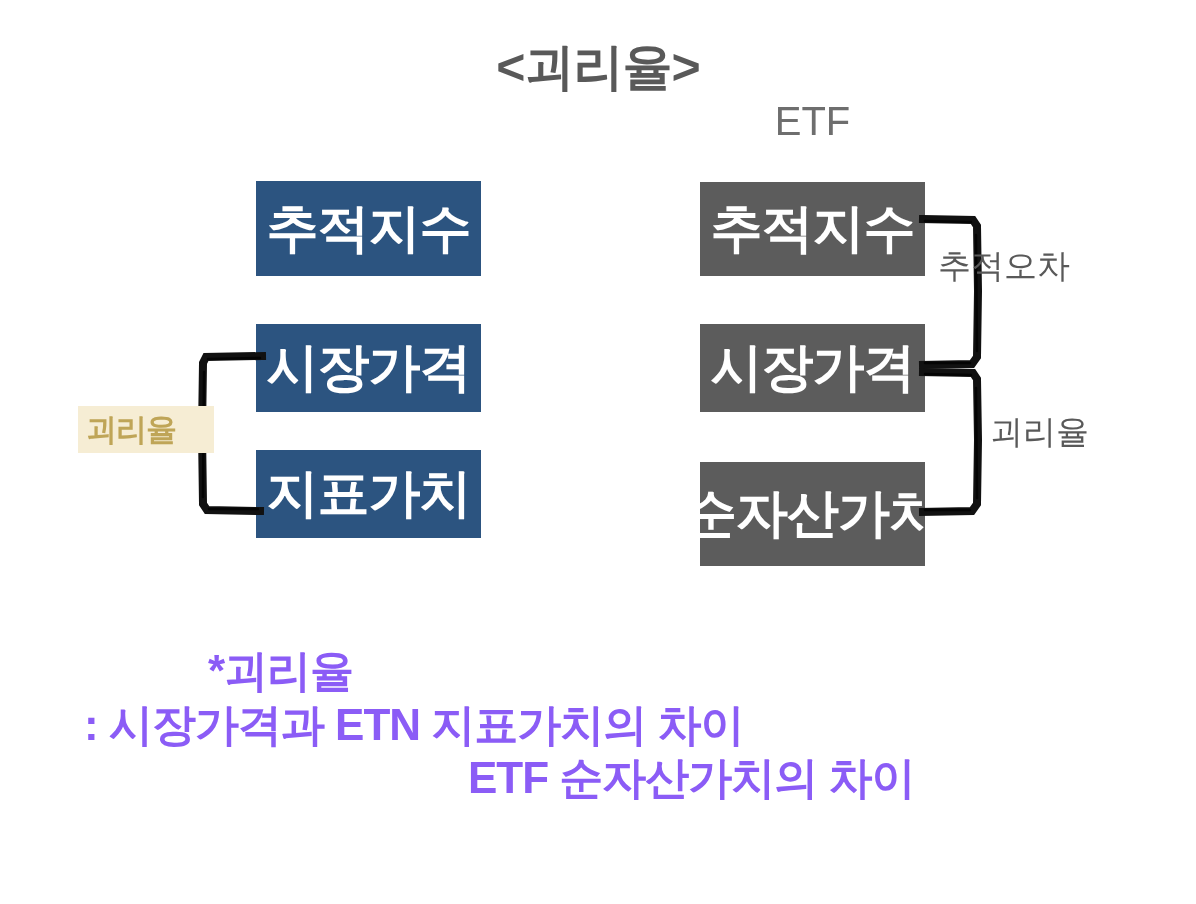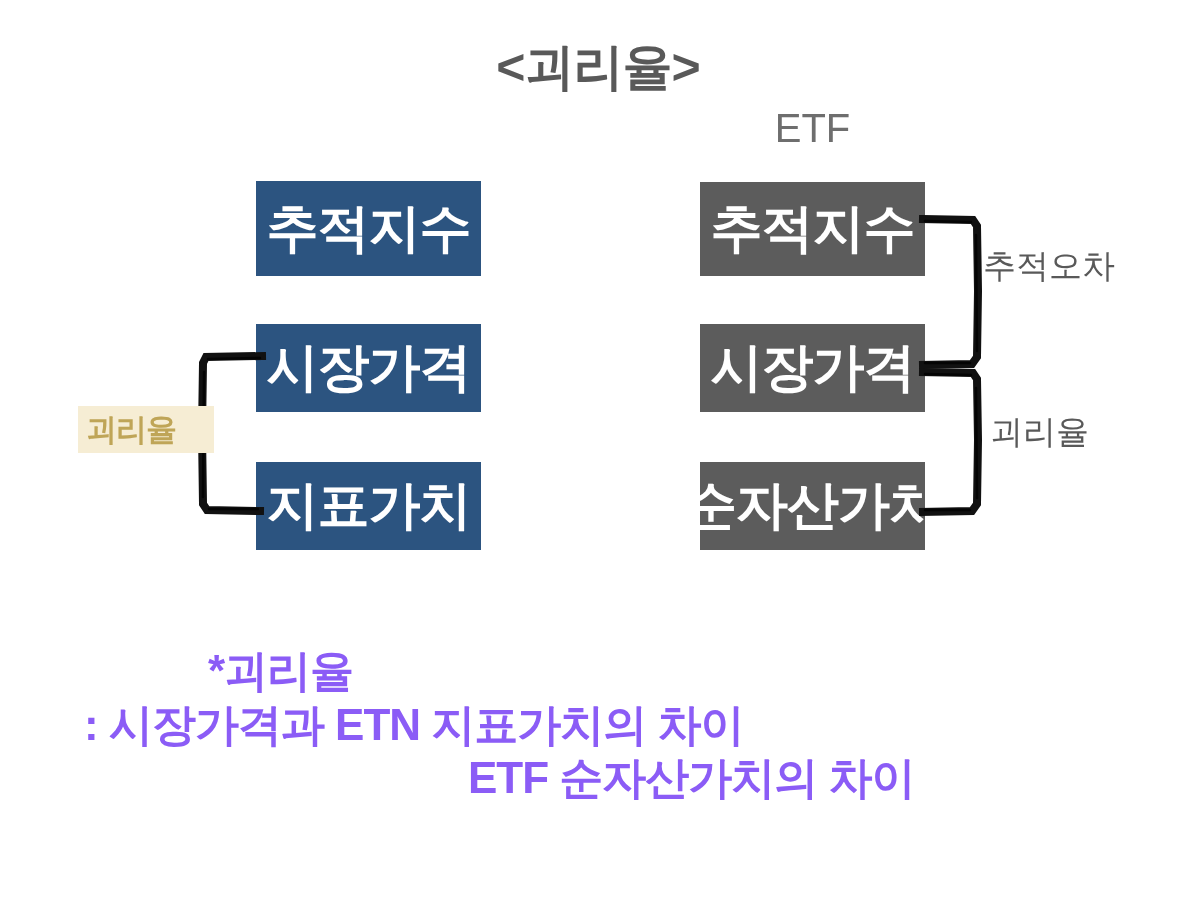--- a/index.html
+++ b/index.html
@@ -44,21 +44,21 @@
   }
   .col-head.etn {
     left: 256px;
     top: 108px;
     width: 225px;
     text-align: center;
     color: #1f5c99;
   }
   .col-head.etf {
     left: 700px;
-    top: 108px;
+    top: 101px;
     width: 225px;
     text-align: center;
     color: #6e6e6e;
   }
 
   
   .box {
     position: absolute;
     display: flex;
     align-items: center;
@@ -68,44 +68,44 @@
     font-weight: bold;
     letter-spacing: -1px;
     white-space: nowrap;
     box-sizing: border-box;
   }
   .box.blue  { background: #2c5480; }
   .box.gray  { background: #5c5c5c; }
 
   .box-etn-index  { left: 256px; top: 181px; width: 225px; height: 95px; }
   .box-etn-price  { left: 256px; top: 324px; width: 225px; height: 88px; }
-  .box-etn-iv     { left: 256px; top: 462px; width: 225px; height: 88px; }
+  .box-etn-iv     { left: 256px; top: 450px; width: 225px; height: 88px; }
 
   .box-etf-index  { left: 700px; top: 182px; width: 225px; height: 94px; }
   .box-etf-price  { left: 700px; top: 324px; width: 225px; height: 88px; }
-  .box-etf-nav    { left: 700px; top: 462px; width: 225px; height: 88px; }
+  .box-etf-nav    { left: 700px; top: 462px; width: 225px; height: 104px; }
 
   
   .bracket { position: absolute; }
   .bracket svg { display: block; overflow: visible; }
 
   .bracket-left     { left: 190px; top: 352px; }
   .bracket-right-1  { left: 915px; top: 215px; }
   .bracket-right-2  { left: 915px; top: 368px; }
 
   
   .bracket-label {
     position: absolute;
     font-size: 33px;
     font-weight: normal;
     color: #595959;
     line-height: 1.0;
     white-space: nowrap;
   }
-  .label-tracking-error { left: 983px; top: 249px; }
+  .label-tracking-error { left: 938px; top: 249px; }
   .label-disparity-right { left: 990px; top: 415px; }
 
   
   .label-disparity-left {
     position: absolute;
     left: 78px;
     top: 406px;
     width: 136px;
     height: 47px;
     background: #f6edd4;

